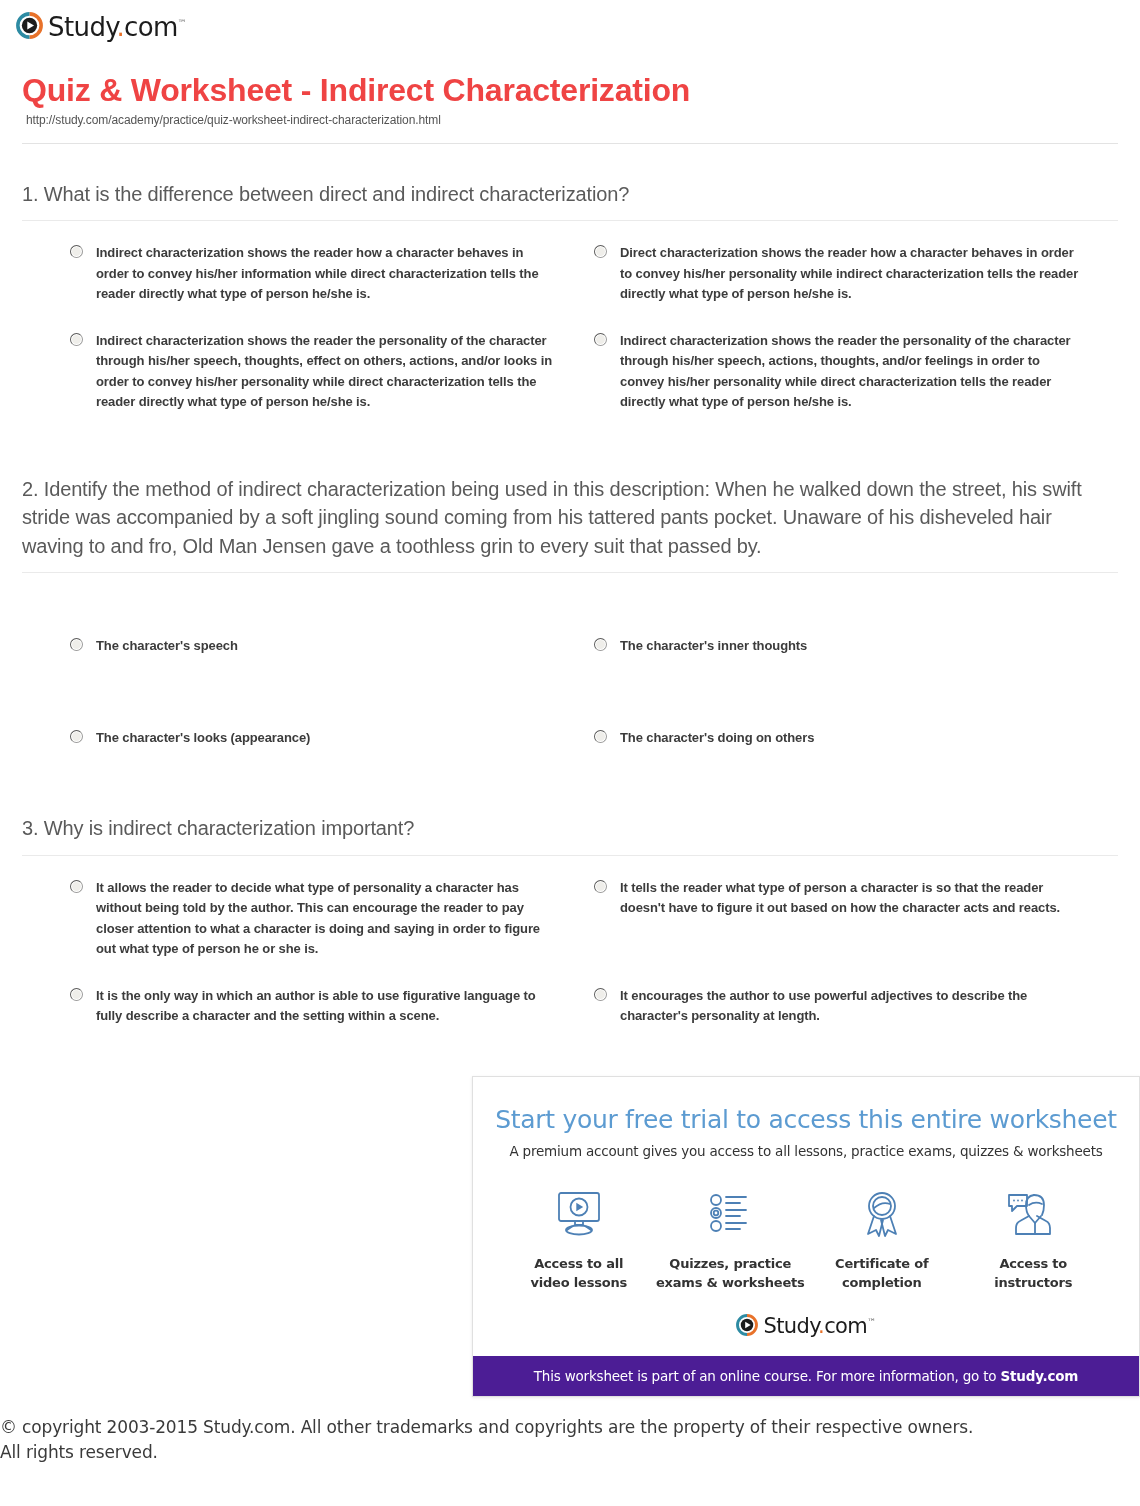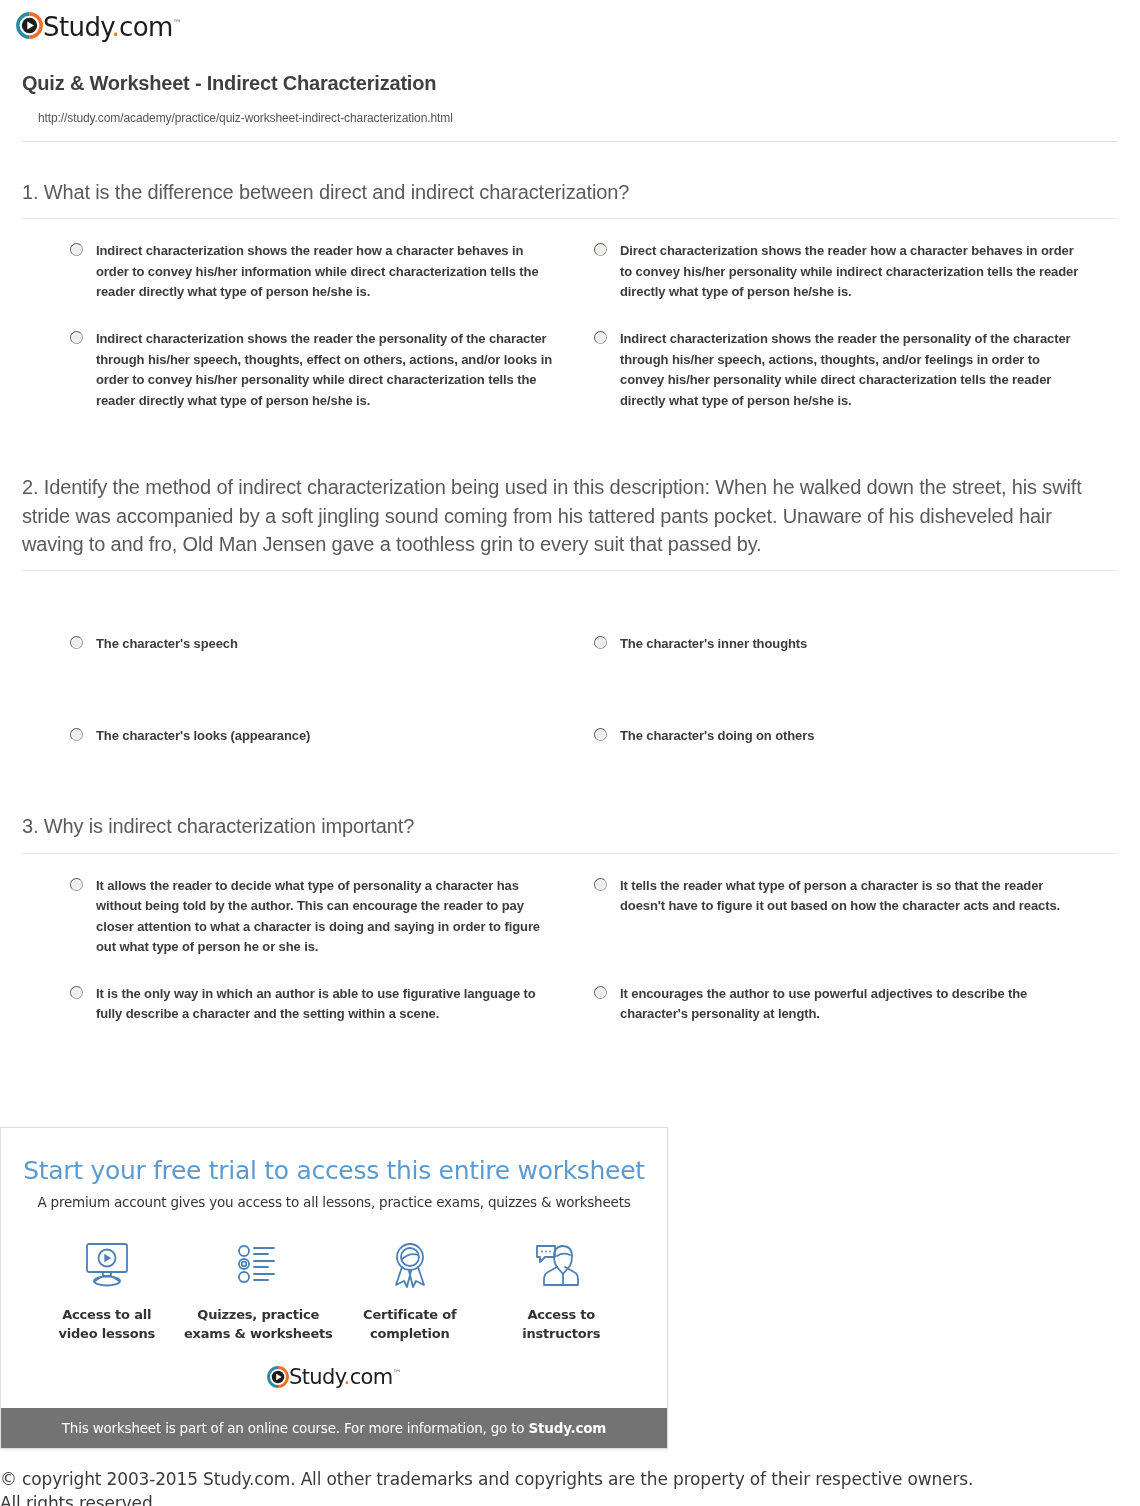--- a/index.html
+++ b/index.html
@@ -20,20 +20,21 @@
 
   
   .logo-bar {
     padding: 12px 0 0 16px;
     height: 44px;
     box-sizing: border-box;
   }
   .logo {
     display: inline-flex;
     align-items: center;
+    gap: 5px;
     user-select: none;
   }
   .logo-mark {
     width: 27px;
     height: 27px;
     flex: 0 0 27px;
     display: block;
   }
   .logo-text {
     font-family: "DejaVu Sans", sans-serif;
@@ -51,32 +52,32 @@
     vertical-align: super;
     color: #6b6b6b;
   }
 
   
   .title-block {
     padding: 28px 22px 0 22px;
   }
   h1.page-title {
     font-family: "Liberation Sans", sans-serif;
-    font-size: 20px;
+    font-size: 32px;
     font-weight: bold;
-    color: #404040;
+    color: #ef4444;
     margin: 0 0 4px 0;
     letter-spacing: -0.2px;
     line-height: 1.15;
   }
   .page-url {
     font-size: 12px;
     color: #545454;
     letter-spacing: -0.1px;
-    margin: 16px;
+    margin: 4px;
   }
   .title-rule {
     border-top: 1px solid #e3e3e3;
     margin: 16px 0 0 0;
     height: 0;
   }
 
   
   .quiz {
     padding: 0 22px;
@@ -134,22 +135,22 @@
     font-size: 13px;
     font-weight: bold;
     color: #3c3c3c;
     line-height: 1.58;
     letter-spacing: -0.1px;
   }
 
   
   .promo-wrap {
     display: flex;
-    justify-content: flex-start;
-    margin-top: 76px;
+    justify-content: flex-end;
+    margin-top: 23px;
   }
   .promo-card {
     width: 668px;
     background: #ffffff;
     border: 1px solid #e0e0e0;
     box-shadow: 0 1px 3px rgba(0,0,0,0.09);
     box-sizing: border-box;
     overflow: hidden;
   }
   .promo-head {
@@ -198,21 +199,21 @@
     letter-spacing: -0.2px;
   }
   .promo-logo-row {
     display: flex;
     justify-content: center;
     padding: 16px 0 20px 0;
   }
   .promo-logo .logo-mark { width: 22px; height: 22px; flex-basis: 22px; }
   .promo-logo .logo-text { font-size: 21px; }
   .promo-banner {
-    background: #737373;
+    background: #4c1d95;
     color: #ffffff;
     text-align: center;
     font-family: "DejaVu Sans", sans-serif;
     font-size: 13.5px;
     padding: 12px 10px;
     letter-spacing: -0.2px;
   }
   .promo-banner .brand { font-weight: bold; }
 
   

